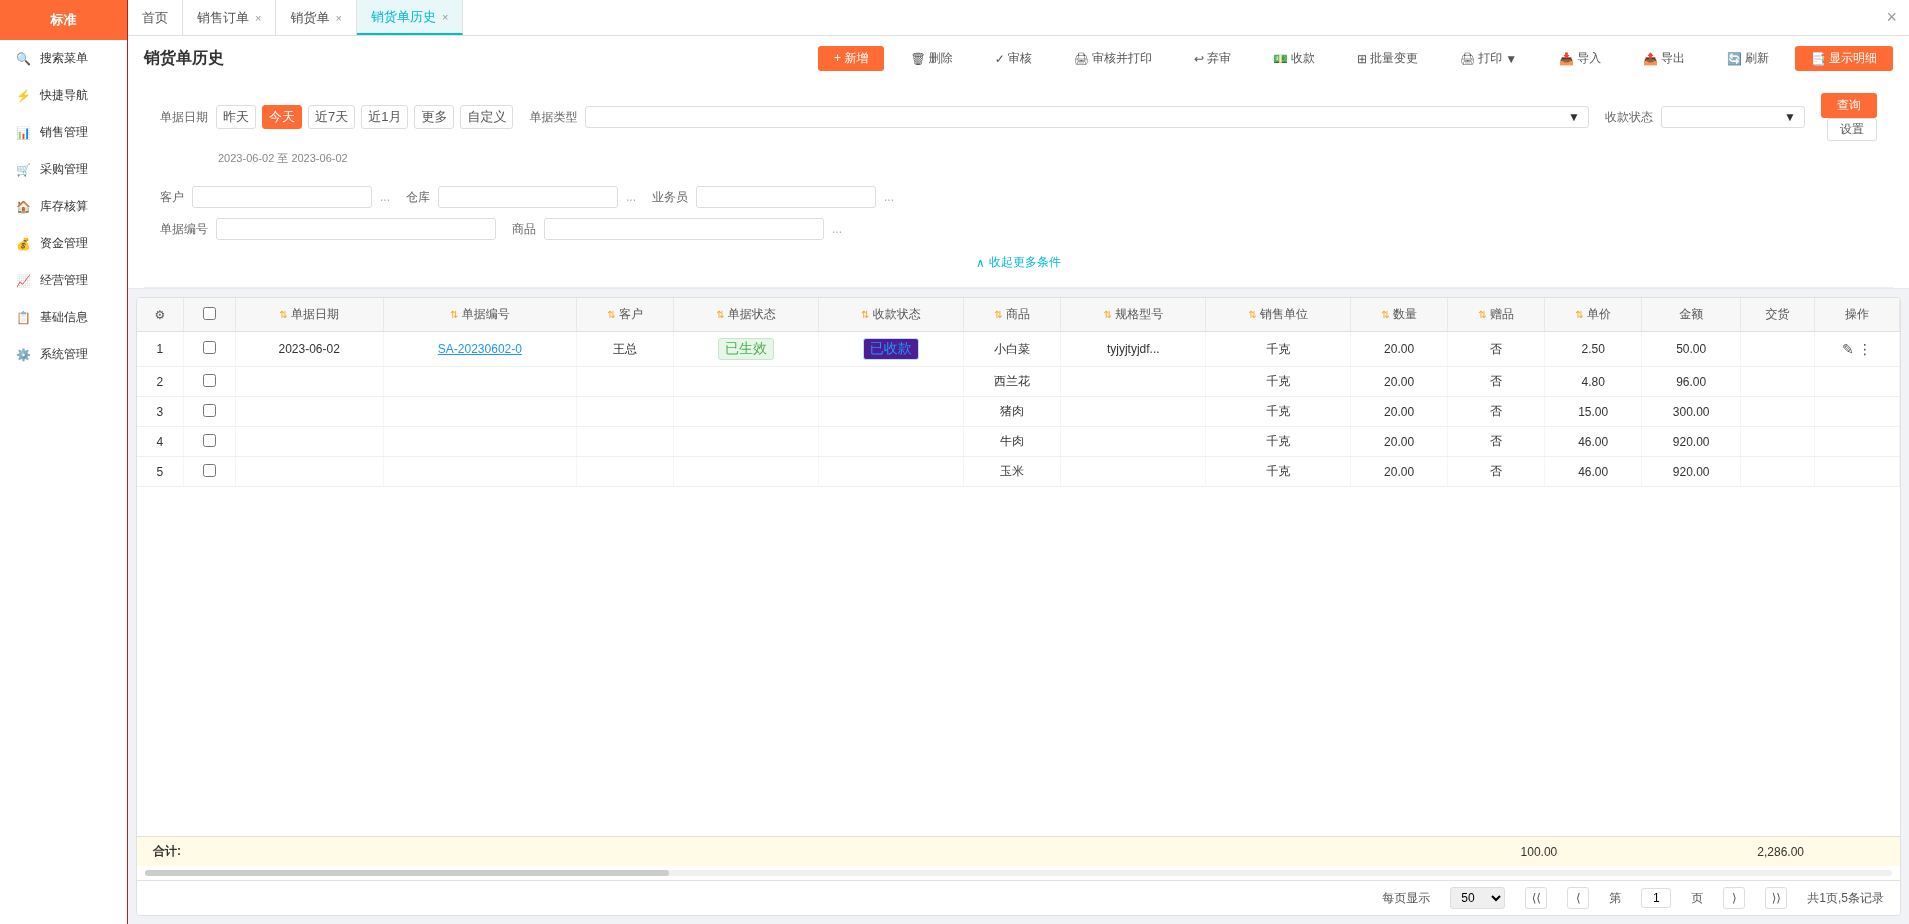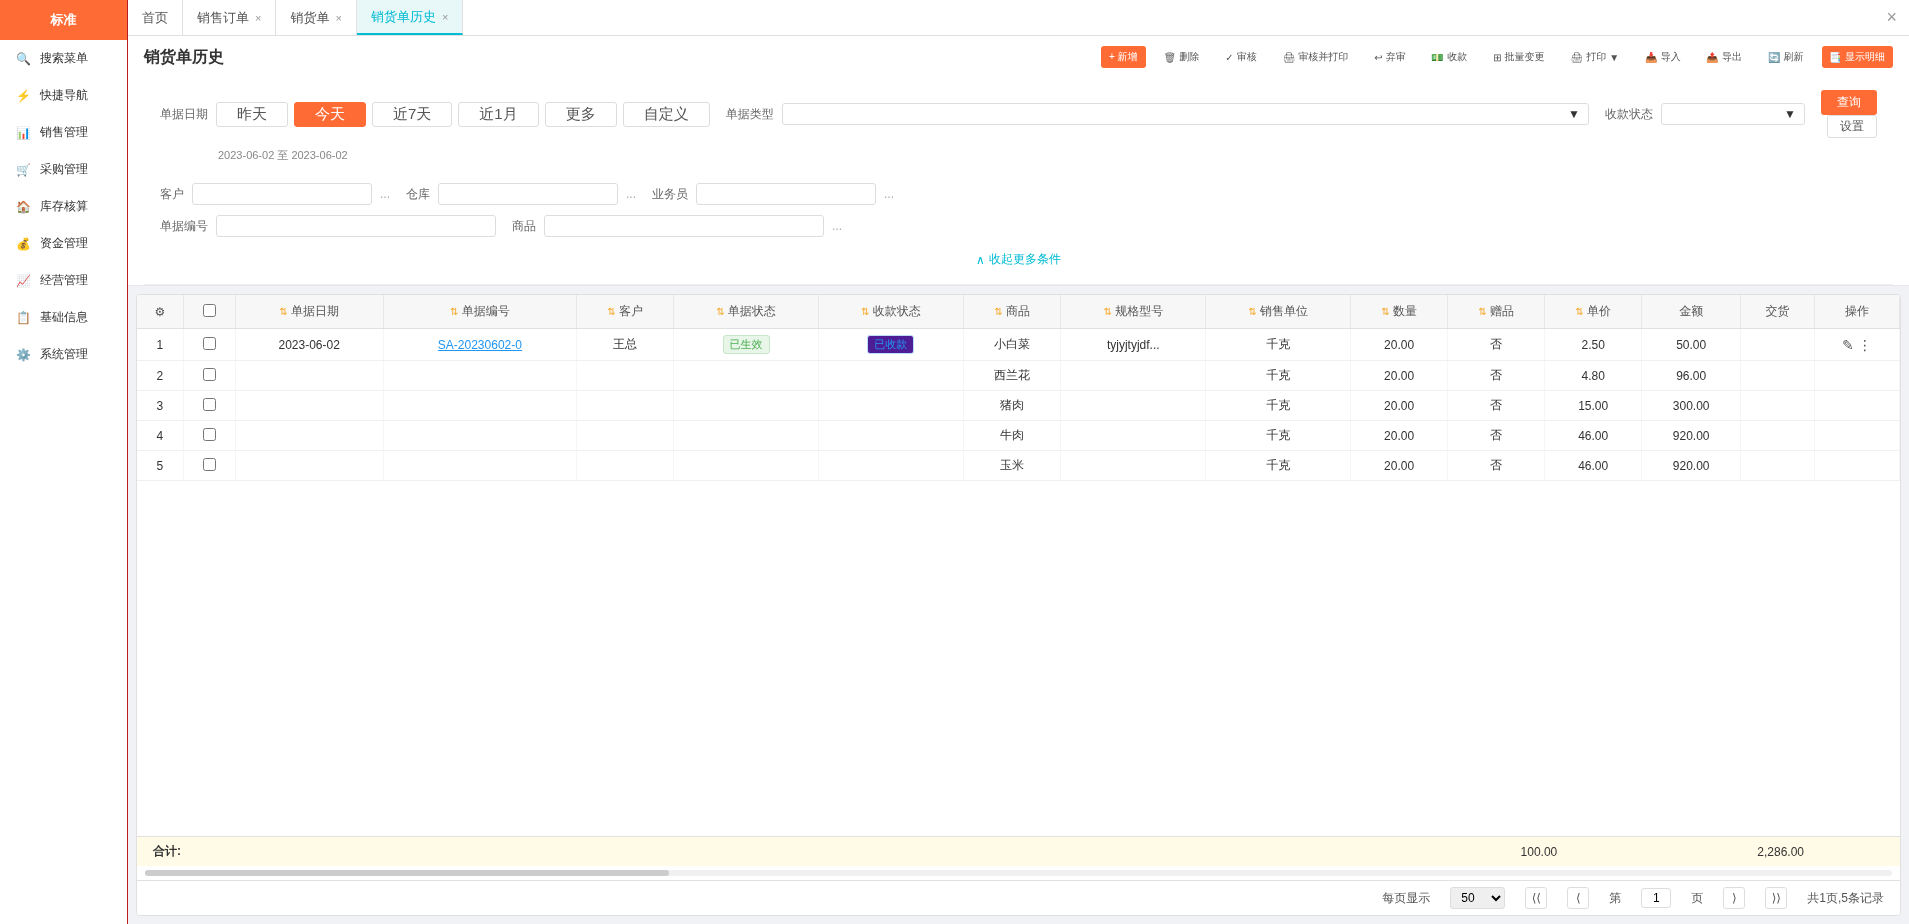--- a/index.html
+++ b/index.html
@@ -102,25 +102,25 @@
     .toolbar {
       display: flex;
       align-items: center;
       gap: 10px;
       flex-wrap: wrap;
     }
     .toolbar-btn {
       display: flex;
       align-items: center;
       gap: 3px;
-      padding: 4px 8px;
+      padding: 4px 16px;
       border: none;
       background: none;
       cursor: pointer;
-      font-size: 10px;
+      font-size: 12px;
       color: #555;
     }
     .toolbar-btn.primary { background: #ff6b35; color: white; border-radius: 3px; }
 
     
     .filter-area {
       padding: 12px 16px;
       background: #fff;
       border-bottom: 1px solid #eee;
     }
@@ -154,25 +154,25 @@
       display: flex;
       align-items: center;
       justify-content: space-between;
     }
     .date-filter {
       display: flex;
       align-items: center;
       gap: 6px;
     }
     .date-btn {
-      padding: 2px 20px;
+      padding: 2px 6px;
       border: 1px solid #ddd;
       border-radius: 3px;
       cursor: pointer;
-      font-size: 15px;
+      font-size: 13px;
       color: #555;
       background: #fff;
       text-align: center;
     }
     .date-btn.active { background: #ff6b35; color: white; border-color: #ff6b35; }
     .date-range { font-size: 11px; color: #888; }
     .dots { color: #aaa; cursor: pointer; }
     .collapse-btn {
       display: flex;
       align-items: center;
@@ -216,21 +216,21 @@
       padding: 6px 6px;
       text-align: center;
       color: #333;
       white-space: nowrap;
     }
     .sort-icon { color: #f5a623; font-size: 10px; cursor: pointer; }
     .badge {
       display: inline-block;
       padding: 1px 6px;
       border-radius: 3px;
-      font-size: 11px;
+      font-size: 14px;
     }
     .badge-success { background: #e8f5e9; color: #4caf50; border: 1px solid #c8e6c9; }
     .badge-info { background: #4c1d95; color: #2196f3; border: 1px solid #bbdefb; }
     .link-text { color: #2196f3; cursor: pointer; text-decoration: underline; }
 
     
     .table-footer {
       background: #fffbe6;
       border-top: 1px solid #e0e0e0;
       padding: 6px 16px;

